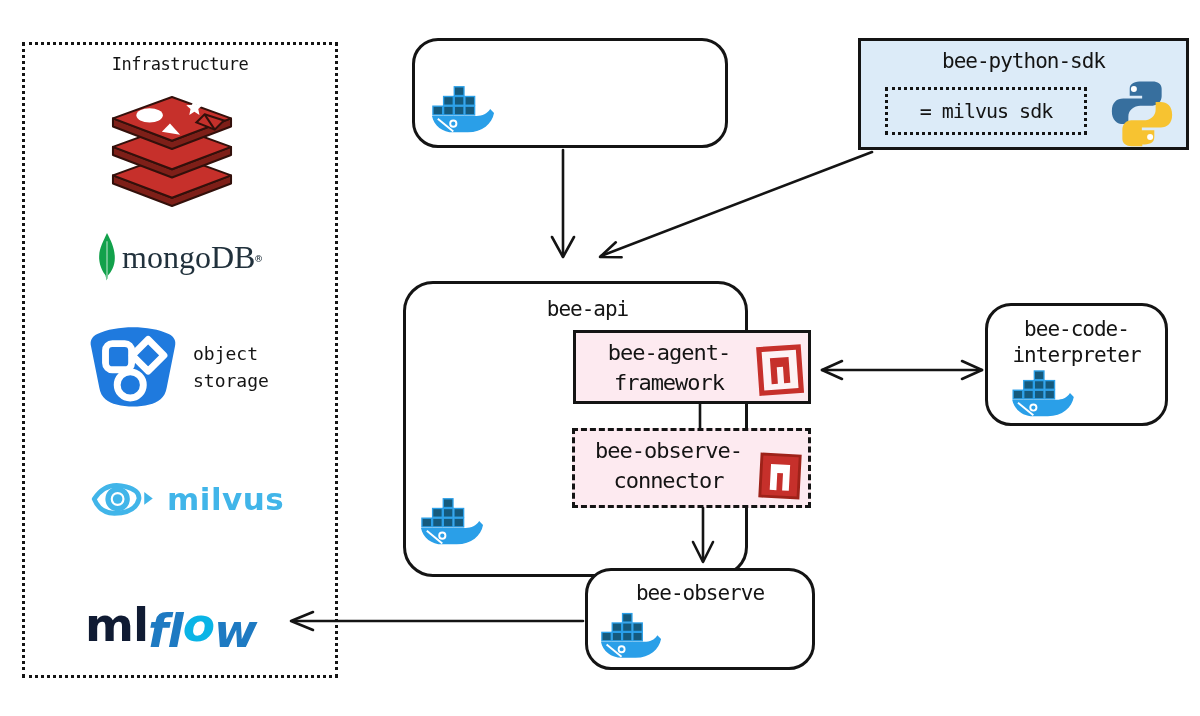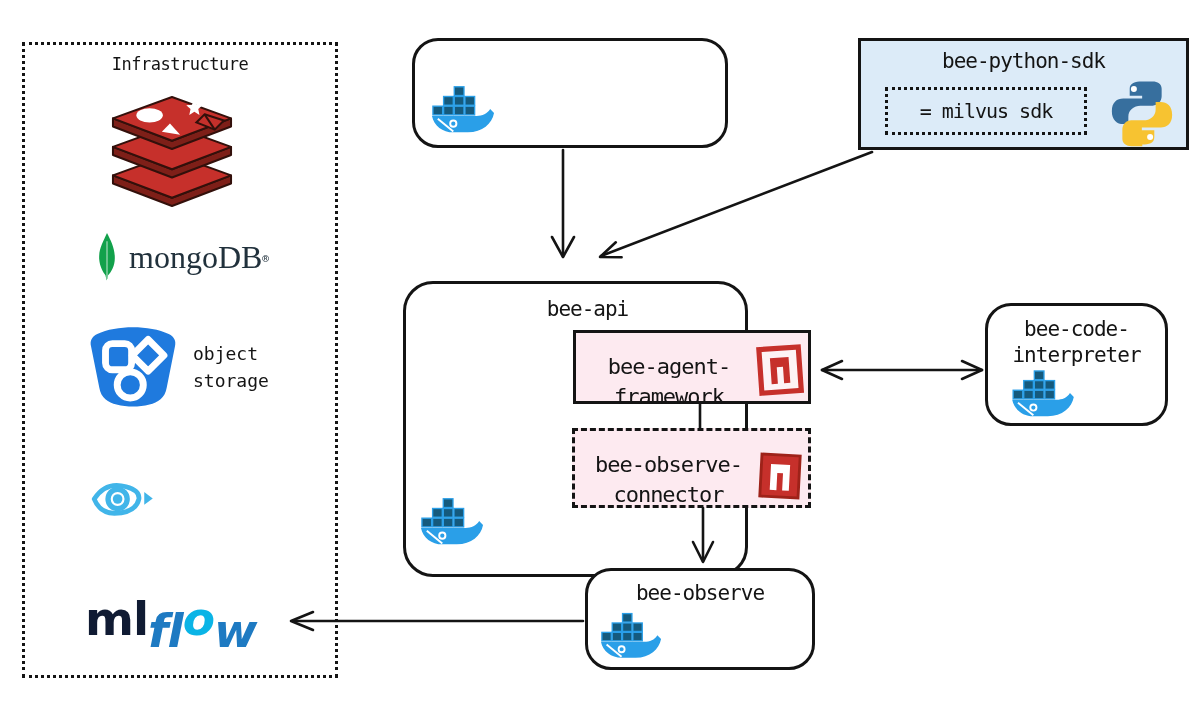--- a/index.html
+++ b/index.html
@@ -12,53 +12,53 @@
   .rounded{border-radius:28px;}
   .node-title{text-align:center;font-size:21px;letter-spacing:-1px;margin-top:9px;
               white-space:pre;line-height:26px;}
 
   
   .infra{position:absolute;left:22px;top:42px;width:316px;height:636px;
          border:3px dotted var(--line,#141414);box-sizing:border-box;z-index:1;}
   .infra-title{text-align:center;font-size:17px;letter-spacing:-0.5px;margin-top:9px;}
   .infra-item{position:absolute;}
 
-  .mongo-row{display:flex;align-items:center;gap:12px;}
+  .mongo-row{display:flex;align-items:center;gap:5px;}
   .mongo-text{font-family:"Liberation Serif",serif;font-size:32px;color:#21313c;}
   .mongo-reg{font-size:11px;vertical-align:super;color:#21313c;}
 
   .storage-row{display:flex;align-items:center;gap:16px;}
   .storage-label{font-size:18px;line-height:27px;white-space:pre;}
 
   .milvus-row{display:flex;align-items:center;gap:10px;}
   .milvus-text{font-family:"DejaVu Sans",sans-serif;font-weight:700;font-size:31px;
                color:var(--milvus_blue,#41b5e9);letter-spacing:0.5px;}
 
   .mlflow-row{font-family:"DejaVu Sans",sans-serif;font-weight:800;font-size:47px;
-              letter-spacing:-1px;display:flex;align-items:flex-start;}
+              letter-spacing:-1px;display:flex;align-items:center;}
   .mlflow-ml{color:var(--mlflow_dark,#101b33);}
   .mlflow-it{font-style:italic;}
   .mlflow-fl,.mlflow-w{color:var(--mlflow_blue,#1e7ac2);margin-top:12px;}
   .mlflow-o{color:var(--mlflow_cyan,#0ab4e6);}
 
   
   .sdk{position:absolute;left:858px;top:38px;width:331px;height:112px;
        background:var(--sdk_fill,#dcebf8);border:3px solid var(--line,#141414);
        box-sizing:border-box;z-index:1;}
   .sdk-note{position:absolute;left:24px;top:46px;width:202px;height:48px;
             border:3px dotted var(--line,#141414);box-sizing:border-box;
             display:flex;align-items:center;justify-content:center;
             font-size:20px;letter-spacing:-1px;}
 
   
   .pinkbox{position:absolute;background:var(--pink_fill,#fdeaf0);
            border:3px solid var(--line,#141414);box-sizing:border-box;z-index:3;}
   .pinkbox.dashed{border-style:dashed;}
   .pink-label{font-size:22px;letter-spacing:-1px;line-height:30px;text-align:center;
-              padding-right:46px;margin-top:19px;white-space:pre;}
+              padding-right:46px;margin-top:5px;white-space:pre;}
 
   .icon{position:absolute;}
   .arrows{position:absolute;left:0;top:0;width:1200px;height:716px;z-index:4;
           pointer-events:none;}
 </style>
 </head>
 <body>
 
 <div class="canvas">
 
@@ -108,20 +108,21 @@
       <div class="storage-label"><span>object</span><br><span>storage</span></div>
     </div>
 
     <div class="infra-item milvus-row" style="left:66px;top:432px;">
       <svg width="66" height="44" viewBox="0 0 62 40">
         <path d="M3,20 Q14,3 33,8.5 Q46,12 45,20 Q42,33 22,33.5 Q8,33 3,20 Z" fill="none" style="stroke:var(--milvus_blue,#41b5e9)" stroke-width="4.5" stroke-linejoin="round"></path>
         <circle cx="25" cy="20" r="9" fill="#ffffff" style="stroke:var(--milvus_blue,#41b5e9)" stroke-width="5"></circle>
         <circle cx="25" cy="20" r="4.5" style="fill:var(--milvus_blue,#41b5e9)"></circle>
         <polygon points="50,13.5 58,19.5 50,25.5" style="fill:var(--milvus_blue,#41b5e9)"></polygon>
       </svg>
+      <span class="milvus-text">milvus</span>
     </div>
 
     <div class="infra-item mlflow-row" style="left:60px;top:546px;">
       <span class="mlflow-ml">ml</span>
         <span class="mlflow-it mlflow-fl">fl</span>
         <span class="mlflow-it mlflow-o">o</span>
         <span class="mlflow-it mlflow-w">w</span>
     </div>
   </div>
 

